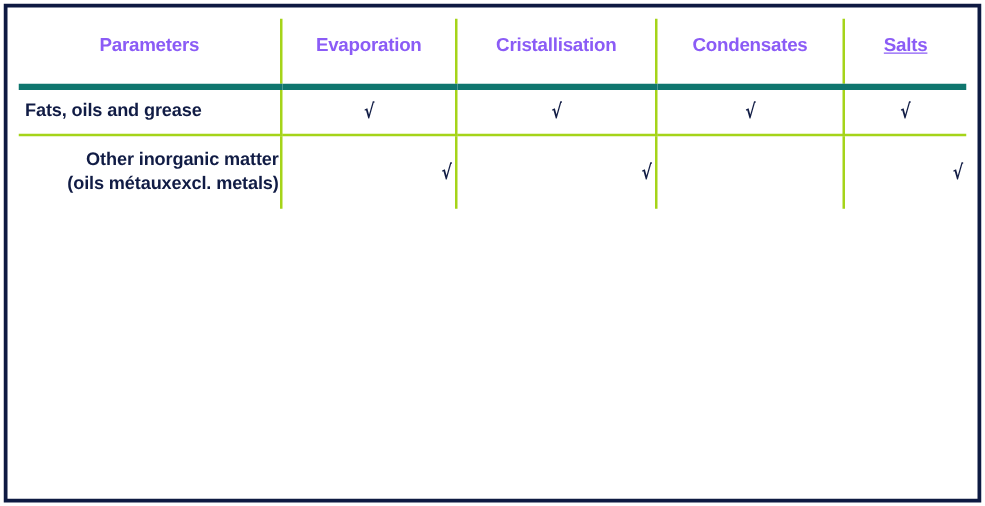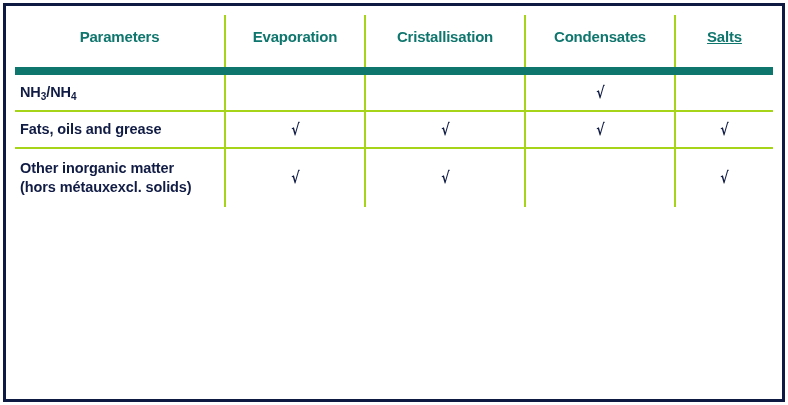--- a/index.html
+++ b/index.html
@@ -44,28 +44,28 @@
   }
 
   table.matrix col.c-param      { width: 210px; }
   table.matrix col.c-evap       { width: 140px; }
   table.matrix col.c-crist      { width: 160px; }
   table.matrix col.c-cond       { width: 150px; }
   table.matrix col.c-salts      { width: 98px;  }
 
   
   thead th {
-    color: #0f766e;
+    color: #8b5cf6;
     font-size: 15px;
     font-weight: bold;
     letter-spacing: -0.2px;
     padding: 0 0 9px 0;
     height: 43px;
     vertical-align: middle;
-    border-bottom: 8px solid #0f766e;
+    border-bottom: 5px solid #0f766e;
     border-right: 2px solid #a5d419;
     text-align: center;
     white-space: nowrap;
   }
   thead th.param-head {
     text-align: center;
   }
   thead th:last-child {
     border-right: none;
     text-decoration: underline;
@@ -91,21 +91,21 @@
 
   td.param {
     text-align: left;
     padding-left: 5px;
     line-height: 1.28;
   }
   td.mark {
     text-align: center;
   }
 
-  tr.tall td { height: 56px; }
+  tr.tall td { height: 56px; text-align: right; }
 
   .chk {
     display: inline-block;
     color: #111c45;
     font-family: "DejaVu Sans", sans-serif;
     font-size: 16px;
     font-weight: bold;
     line-height: 1;
     transform: scaleX(0.78);
   }
@@ -138,37 +138,30 @@
           <th class="param-head">Parameters</th>
           <th>Evaporation</th>
           <th>Cristallisation</th>
           <th>Condensates</th>
           <th>Salts</th>
         </tr>
       </thead>
 
       <tbody id="table-body">
           <tr>
-            <td class="param">NH<sub>3</sub>/NH<sub>4</sub></td>
-            <td class="mark"><span class="chk empty">√</span></td>
-            <td class="mark"><span class="chk empty">√</span></td>
-            <td class="mark"><span class="chk">√</span></td>
-            <td class="mark"><span class="chk empty">√</span></td>
-          </tr>
-          <tr>
             <td class="param">Fats, oils and grease</td>
             <td class="mark"><span class="chk">√</span></td>
             <td class="mark"><span class="chk">√</span></td>
             <td class="mark"><span class="chk">√</span></td>
             <td class="mark"><span class="chk">√</span></td>
           </tr>
           <tr class="tall">
             <td class="param">
               <div>Other inorganic matter</div>
-              <div>(hors métauxexcl. solids)</div>
+              <div>(oils métauxexcl. metals)</div>
             </td>
             <td class="mark"><span class="chk">√</span></td>
             <td class="mark"><span class="chk">√</span></td>
             <td class="mark"><span class="chk empty">√</span></td>
             <td class="mark"><span class="chk">√</span></td>
           </tr>
         </tbody>
     </table>
 
   </div>

